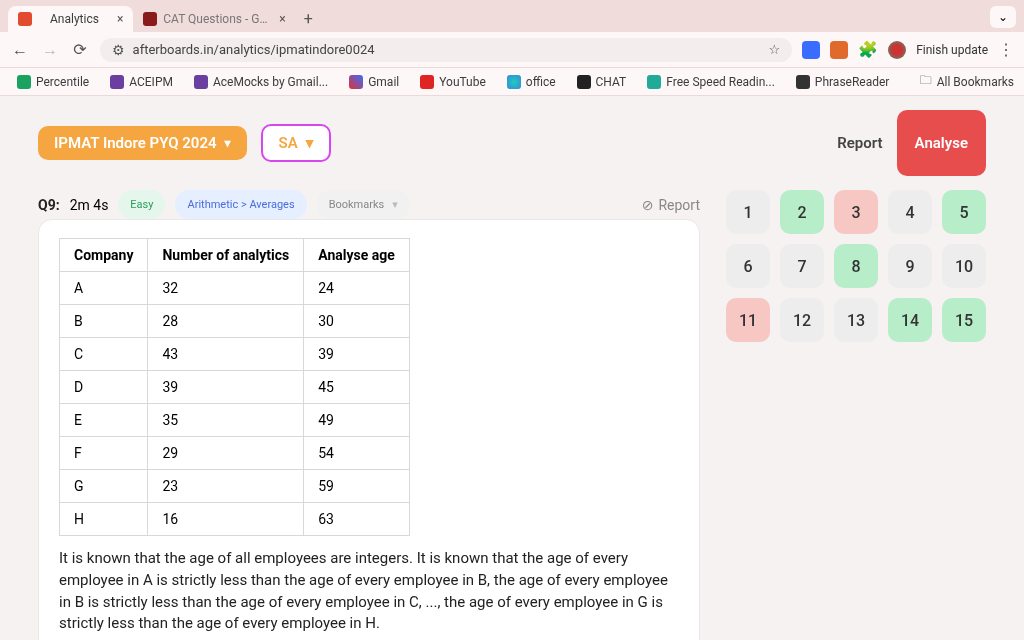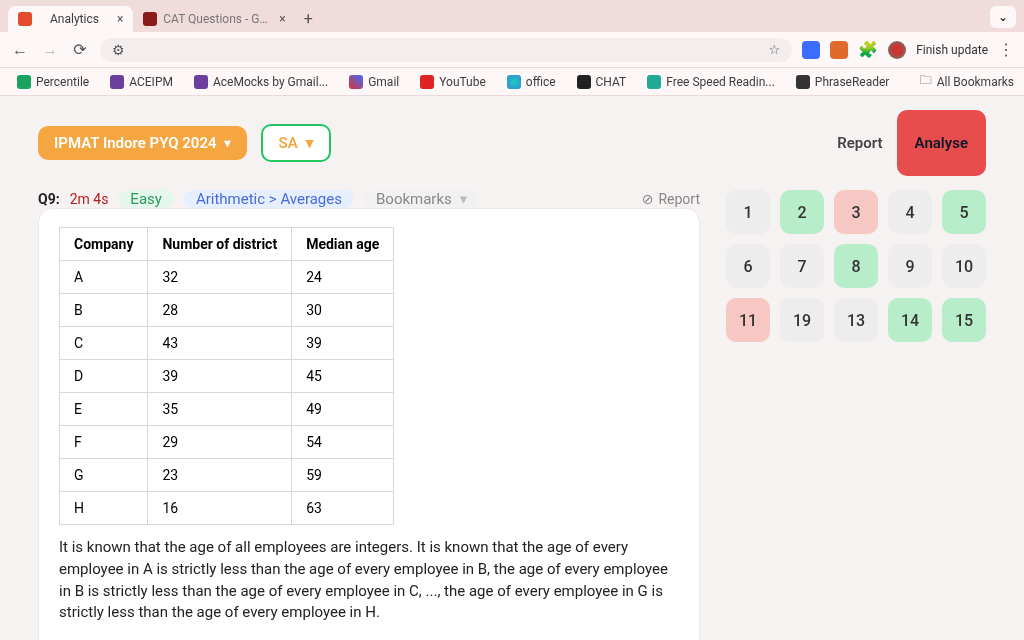--- a/index.html
+++ b/index.html
@@ -39,31 +39,31 @@
   .bi-fs{background:#2a9;} .bi-pr{background:#333;}
   .bmspacer{flex:1;}
   .allbm{display:flex;align-items:center;gap:5px;}
 
   
   .page { padding: 14px 38px; }
   .toprow { display:flex; align-items:center; gap:14px; margin-bottom:14px;}
   .pill { display:flex; align-items:center; gap:8px; padding:8px 16px; border-radius:10px; font-weight:600; font-size:15px;}
   .pill.orange { background:#f5a640; color:#fff; }
   .pill.orange .chev { color:#fff; font-size:12px;}
-  .pill.outline { border:2px solid #22c55e; color:#f5a640; background:#fff;}
+  .pill.outline { border:2px solid #d946ef; color:#f5a640; background:#fff;}
   .topspacer{flex:1;}
   .linkbtn{font-weight:600; color:#444; font-size:15px;}
-  .analyse{background:#e74d4d;color:#0f172a;padding:24px 18px;border-radius:10px;font-weight:600;font-size:15px;}
+  .analyse{background:#e74d4d;color:#ffffff;padding:24px 18px;border-radius:10px;font-weight:600;font-size:15px;}
 
   .content { display:flex; gap:26px; }
   .leftcol { flex:1; }
   .qmeta { display:flex; align-items:center; gap:10px; margin-bottom:0; font-size:14px;}
   .qid{font-weight:700;color:#222;}
-  .qtime{color:#b91c1c;}
-  .chip{padding:0 12px;border-radius:14px;font-size:15px;}
+  .qtime{color:#000000;}
+  .chip{padding:8px 12px;border-radius:14px;font-size:11px;}
   .chip.easy{background:#e5f6ed;color:#2a9d5a;}
   .chip.topic{background:#e6efff;color:#4a6bdc;}
   .chip.bm{background:#f1f1f1;color:#888;display:flex;align-items:flex-start;gap:8px;}
   .metaspacer{flex:1;}
   .reportlink{color:#888;display:flex;align-items:center;gap:5px;font-size:14px;}
 
   .card{background:#fff;border:1px solid #e8e8e8;border-radius:14px;padding:18px 20px;}
   .qtext{font-size:15px;color:#222;margin-bottom:10px;line-height:1.45;}
   table.data{border-collapse:collapse;margin-bottom:12px;}
   table.data th, table.data td{border:1px solid #d8d8d8;padding:8px 14px;font-size:14px;text-align:left;}
@@ -93,20 +93,21 @@
   <div class="tabspacer"></div>
   <div class="tabdrop">⌄</div>
 </div>
 
 <div class="toolbar">
   <span class="navbtn">←</span>
   <span class="navbtn disabled">→</span>
   <span class="navbtn">⟳</span>
   <div class="omnibox">
     <span class="secure">⚙</span>
+    <span>afterboards.in/analytics/ipmatindore0024</span>
     <span class="star">☆</span>
   </div>
   <span class="toolicon ti-blue"></span>
   <span class="toolicon ti-orange"></span>
   <span class="puzzle">🧩</span>
   <span class="avatar"></span>
   <span class="finish">Finish update</span>
   <span class="kebab">⋮</span>
 </div>
 
@@ -185,22 +186,22 @@
           <span>⊘</span>
           <span>Report</span>
         </span>
       </div>
 
       <div class="card">
         <table class="data">
           <thead>
               <tr id="thead-row">
                 <th>Company</th>
-                <th>Number of district</th>
-                <th>Median age</th>
+                <th>Number of analytics</th>
+                <th>Analyse age</th>
               </tr>
             </thead>
           <tbody id="tbody">
               <tr>
                 <td>A</td>
                 <td>32</td>
                 <td>24</td>
               </tr>
               <tr>
                 <td>B</td>
@@ -251,20 +252,20 @@
           <div class="cell c-green">2</div>
           <div class="cell c-red">3</div>
           <div class="cell c-gray">4</div>
           <div class="cell c-green">5</div>
           <div class="cell c-gray">6</div>
           <div class="cell c-gray">7</div>
           <div class="cell c-green">8</div>
           <div class="cell c-gray">9</div>
           <div class="cell c-gray">10</div>
           <div class="cell c-red">11</div>
-          <div class="cell c-gray">19</div>
+          <div class="cell c-gray">12</div>
           <div class="cell c-gray">13</div>
           <div class="cell c-green">14</div>
           <div class="cell c-green">15</div>
         </div>
     </div>
   </div>
 </div>
 
 </body></html>

